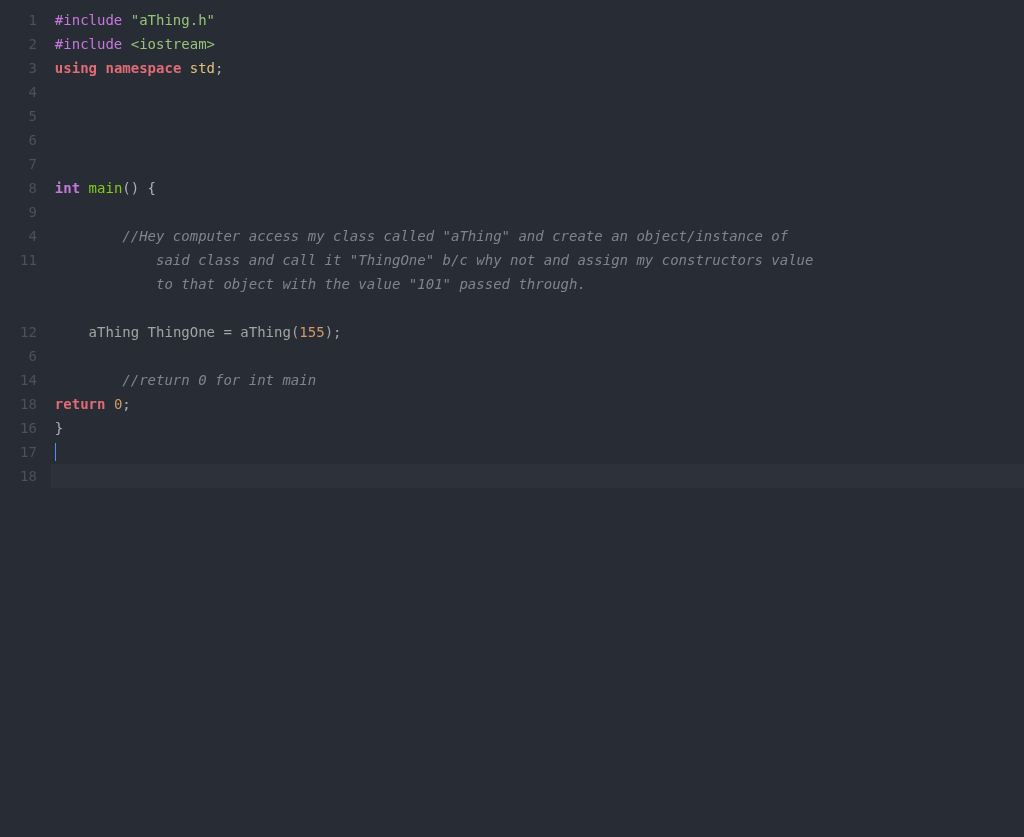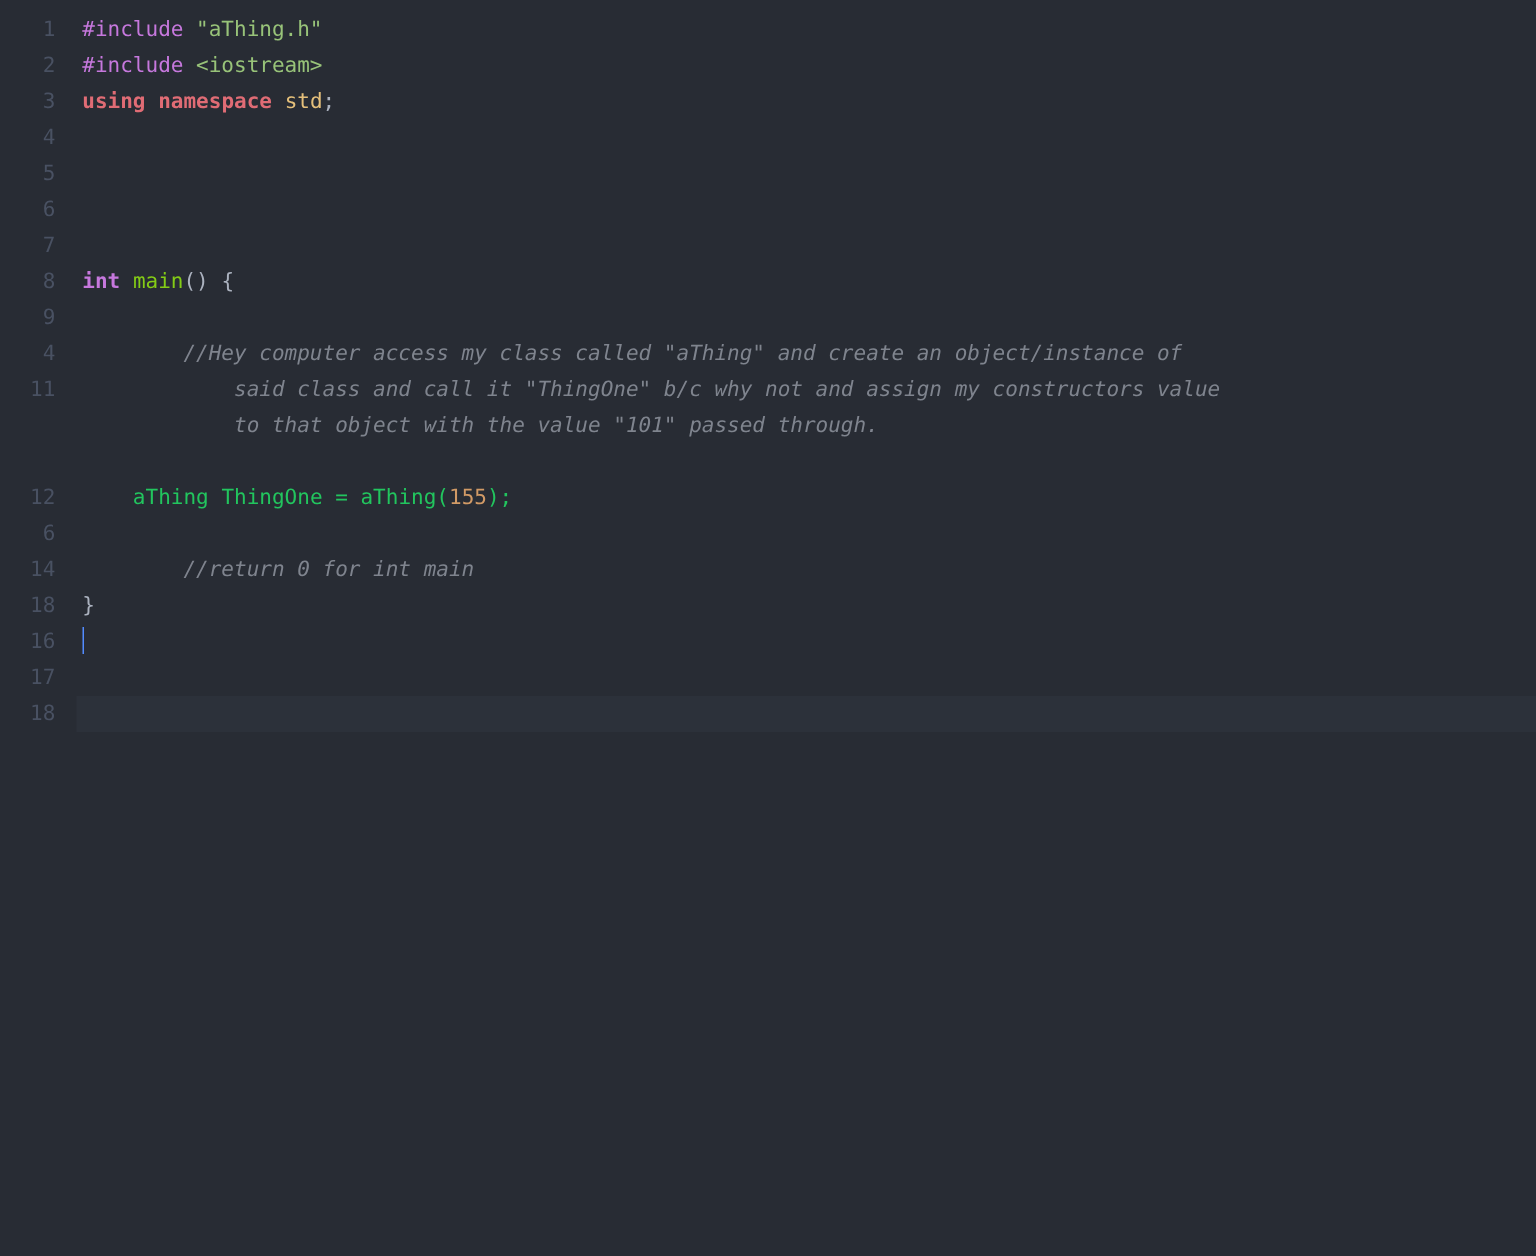--- a/index.html
+++ b/index.html
@@ -68,21 +68,21 @@
     .tok-string { color: #98c379; }
     .tok-keyword-red { color: #e06c75; font-weight: bold; }
     .tok-namespace { color: #e5c07b; }
     .tok-type { color: #c678dd; font-weight: bold; }
     .tok-function { color: #84cc16; }
     .tok-number { color: #d19a66; }
     .tok-comment { color: #7f848e; font-style: italic; }
     .tok-default { color: #abb2bf; }
     .tok-paren { color: #abb2bf; }
     .tok-semi { color: #abb2bf; }
-    .tok-white { color: #22c55e; font-weight: 500; }
+    .tok-white { color: #a3a3a3; font-weight: 500; }
   </style>
 </head>
 <body>
 
 <div class="editor">
   <div class="gutter">
     <div class="gutter-line">1</div>
     <div class="gutter-line">2</div>
     <div class="gutter-line">3</div>
     <div class="gutter-line">4</div>
@@ -127,18 +127,19 @@
     <div class="code-line"><span class="code-line-content"><span class="tok-comment">            to that object with the value "101" passed through.</span></span></div>
 
     <div class="code-line"></div>
 
     <div class="code-line"><span class="code-line-content"><span class="tok-default">    </span><span class="tok-white">aThing </span><span class="tok-white">ThingOne </span><span class="tok-white">= </span><span class="tok-white">aThing</span><span class="tok-white">(</span><span class="tok-number">155</span><span class="tok-white">)</span><span class="tok-white">;</span></span></div>
 
     <div class="code-line"></div>
 
     <div class="code-line"><span class="code-line-content"><span class="tok-comment">        //return 0 for int main</span></span></div>
 
+    <div class="code-line"><span class="code-line-content"><span class="tok-keyword-red">return</span><span class="tok-default"> </span><span class="tok-number">0</span><span class="tok-semi">;</span></span></div>
 
     <div class="code-line"><span class="code-line-content"><span class="tok-default">}</span></span></div>
 
     <div class="code-line"><span class="code-line-content"><span class="cursor"></span></span></div>
   </div>
 </div>
 
 </body></html>

